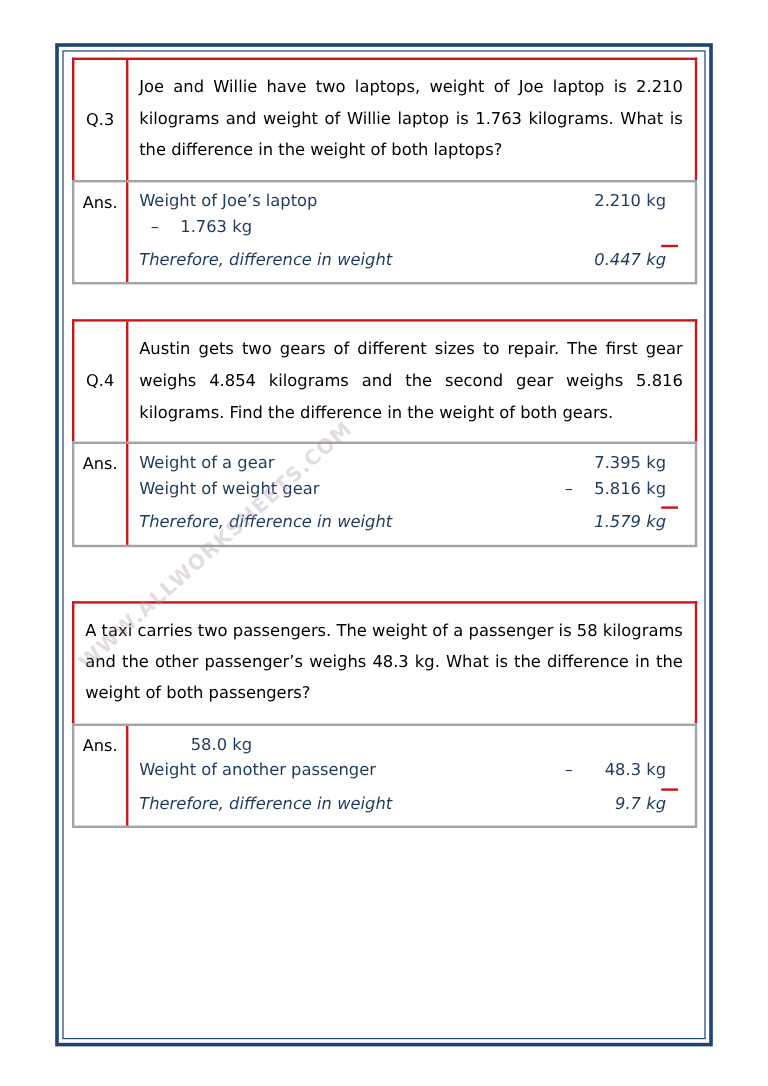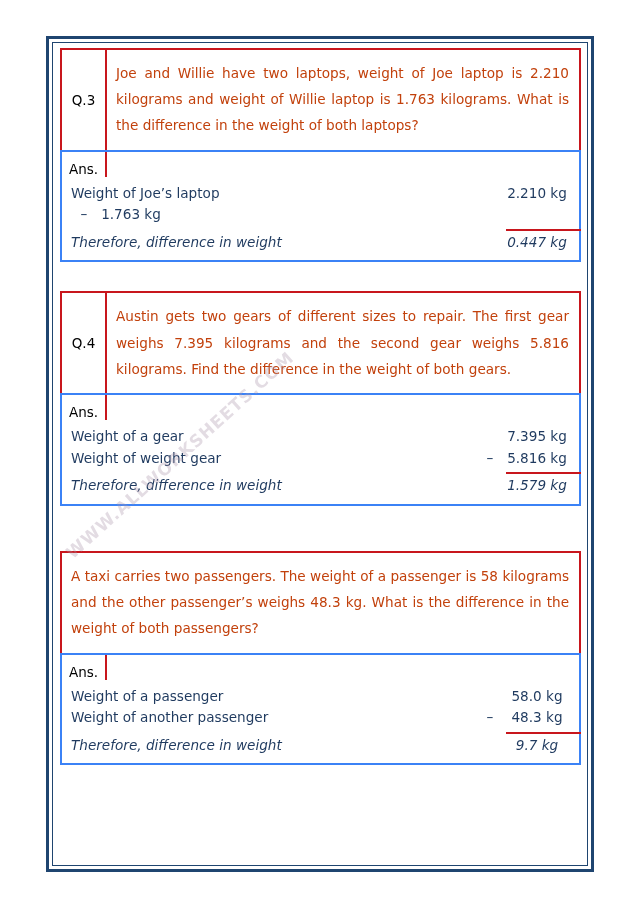--- a/index.html
+++ b/index.html
@@ -63,24 +63,23 @@
   
   .qblock {
     width: 100%;
     border: 2px solid #c8161d;
     border-bottom: none;
     box-sizing: border-box;
     display: flex;
   }
   .ablock {
     width: 100%;
-    border: 2px solid #3b82f6;
-    box-sizing: border-box;
-    display: flex;
-    flex-direction: column;
+    border: 2px solid #a3a3a3;
+    box-sizing: border-box;
+    display: flex;
   }
   .label-cell {
     width: 45px;
     min-width: 45px;
     border-right: 2px solid #c8161d;
     box-sizing: border-box;
     display: flex;
     justify-content: center;
     color: #000000;
     font-size: 13.5px;
@@ -89,30 +88,30 @@
     align-items: center;
   }
   .label-cell.a {
     align-items: flex-start;
     padding-top: 9px;
   }
   .q-body {
     flex: 1;
     padding: 10px 10px 11px 9px;
     box-sizing: border-box;
-    color: #c2410c;
+    color: #000000;
     font-size: 13.6px;
     line-height: 1.93;
     text-align: justify;
     text-align-last: left;
     hyphens: none;
   }
   .a-body {
     flex: 1;
-    padding: 6px 0 7px 0;
+    padding: 6px 16px 7px 0;
     box-sizing: border-box;
   }
 
   
   .arow {
     display: flex;
     align-items: baseline;
     color: #1f3a5f;
     font-size: 13.6px;
     line-height: 1.0;
@@ -122,21 +121,21 @@
     flex: 1;
     white-space: nowrap;
   }
   .arow .aop {
     width: 26px;
     text-align: center;
     white-space: nowrap;
   }
   .arow .aval {
     width: 68px;
-    text-align: center;
+    text-align: right;
     white-space: nowrap;
     padding-right: 8px;
   }
   
   .arow.result {
     position: relative;
     margin-top: 3px;
     padding-top: 7px;
     font-style: italic;
   }
@@ -185,21 +184,21 @@
         <span class="aop"></span>
         <span class="aval">0.447 kg</span>
       </div>
     </div>
   </div>
 
   <div class="gap-sm"></div>
 
   <div class="qblock">
     <div class="label-cell q">Q.4</div>
-    <div class="q-body">Austin gets two gears of different sizes to repair. The first gear weighs 7.395 kilograms and the second gear weighs 5.816 kilograms. Find the difference in the weight of both gears.</div>
+    <div class="q-body">Austin gets two gears of different sizes to repair. The first gear weighs 4.854 kilograms and the second gear weighs 5.816 kilograms. Find the difference in the weight of both gears.</div>
   </div>
   <div class="ablock">
     <div class="label-cell a">Ans.</div>
     <div class="a-body">
       <div class="arow">
         <span class="atext">Weight of a gear</span>
         <span class="aop"></span>
         <span class="aval">7.395 kg</span>
       </div>
       <div class="arow">
@@ -217,21 +216,20 @@
 
   <div class="gap-lg"></div>
 
   <div class="qblock">
     <div class="q-body">A taxi carries two passengers. The weight of a passenger is 58 kilograms and the other passenger’s weighs 48.3 kg. What is the difference in the weight of both passengers?</div>
   </div>
   <div class="ablock">
     <div class="label-cell a">Ans.</div>
     <div class="a-body">
       <div class="arow">
-        <span class="atext">Weight of a passenger</span>
         <span class="aop"></span>
         <span class="aval">58.0 kg</span>
       </div>
       <div class="arow">
         <span class="atext">Weight of another passenger</span>
         <span class="aop">–</span>
         <span class="aval">48.3 kg</span>
       </div>
       <div class="arow result">
         <span class="atext">Therefore, difference in weight</span>

